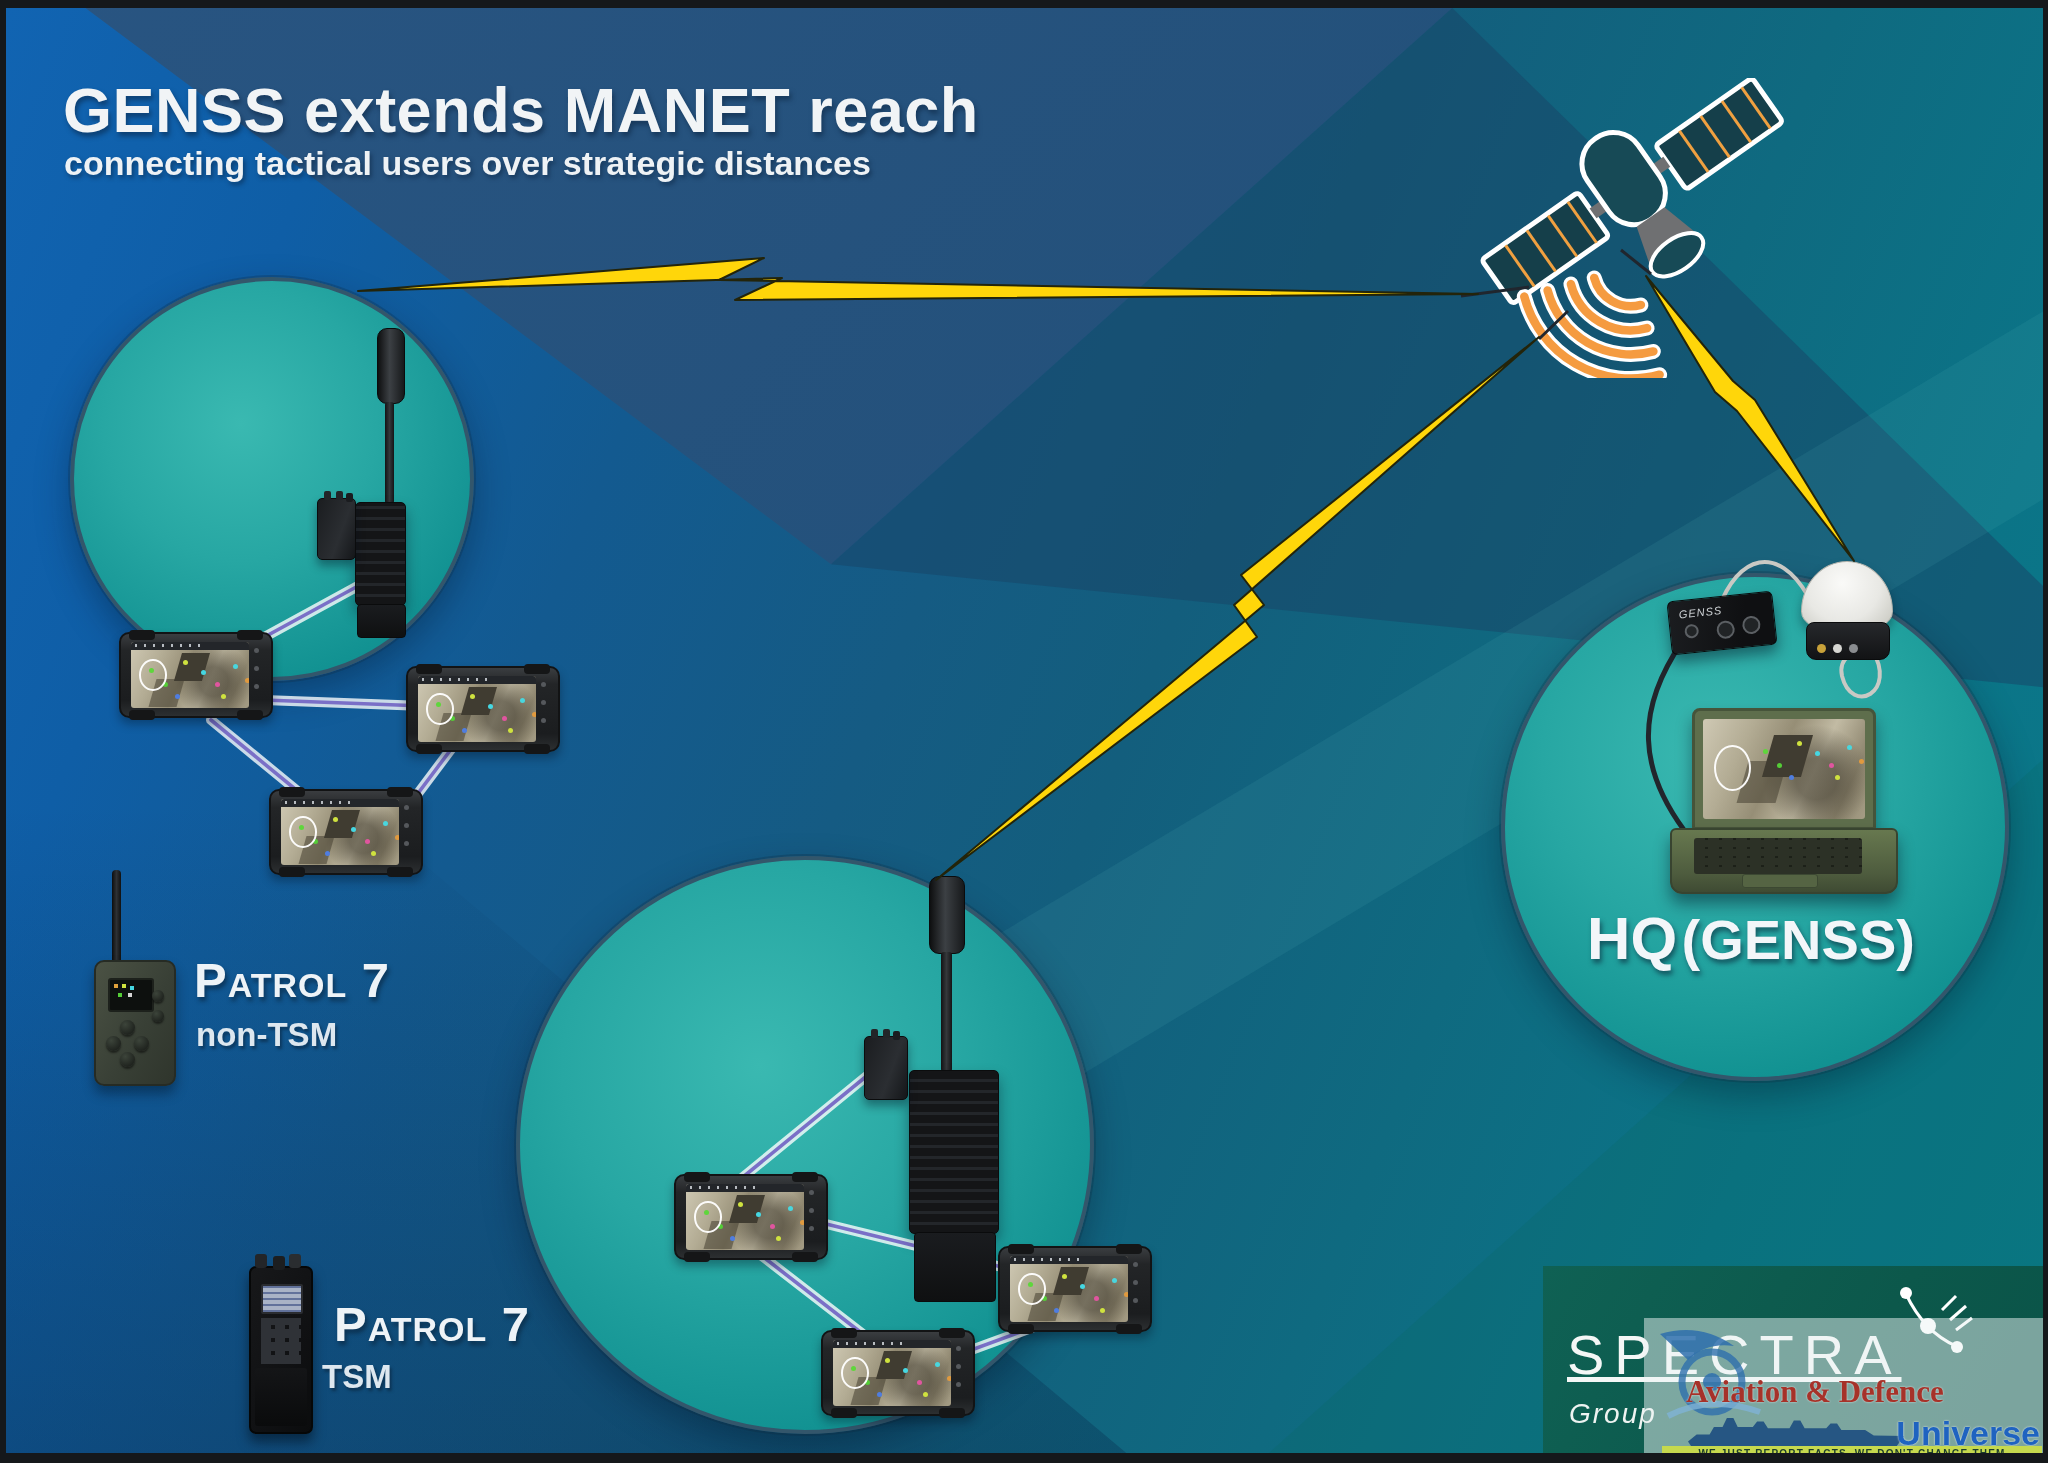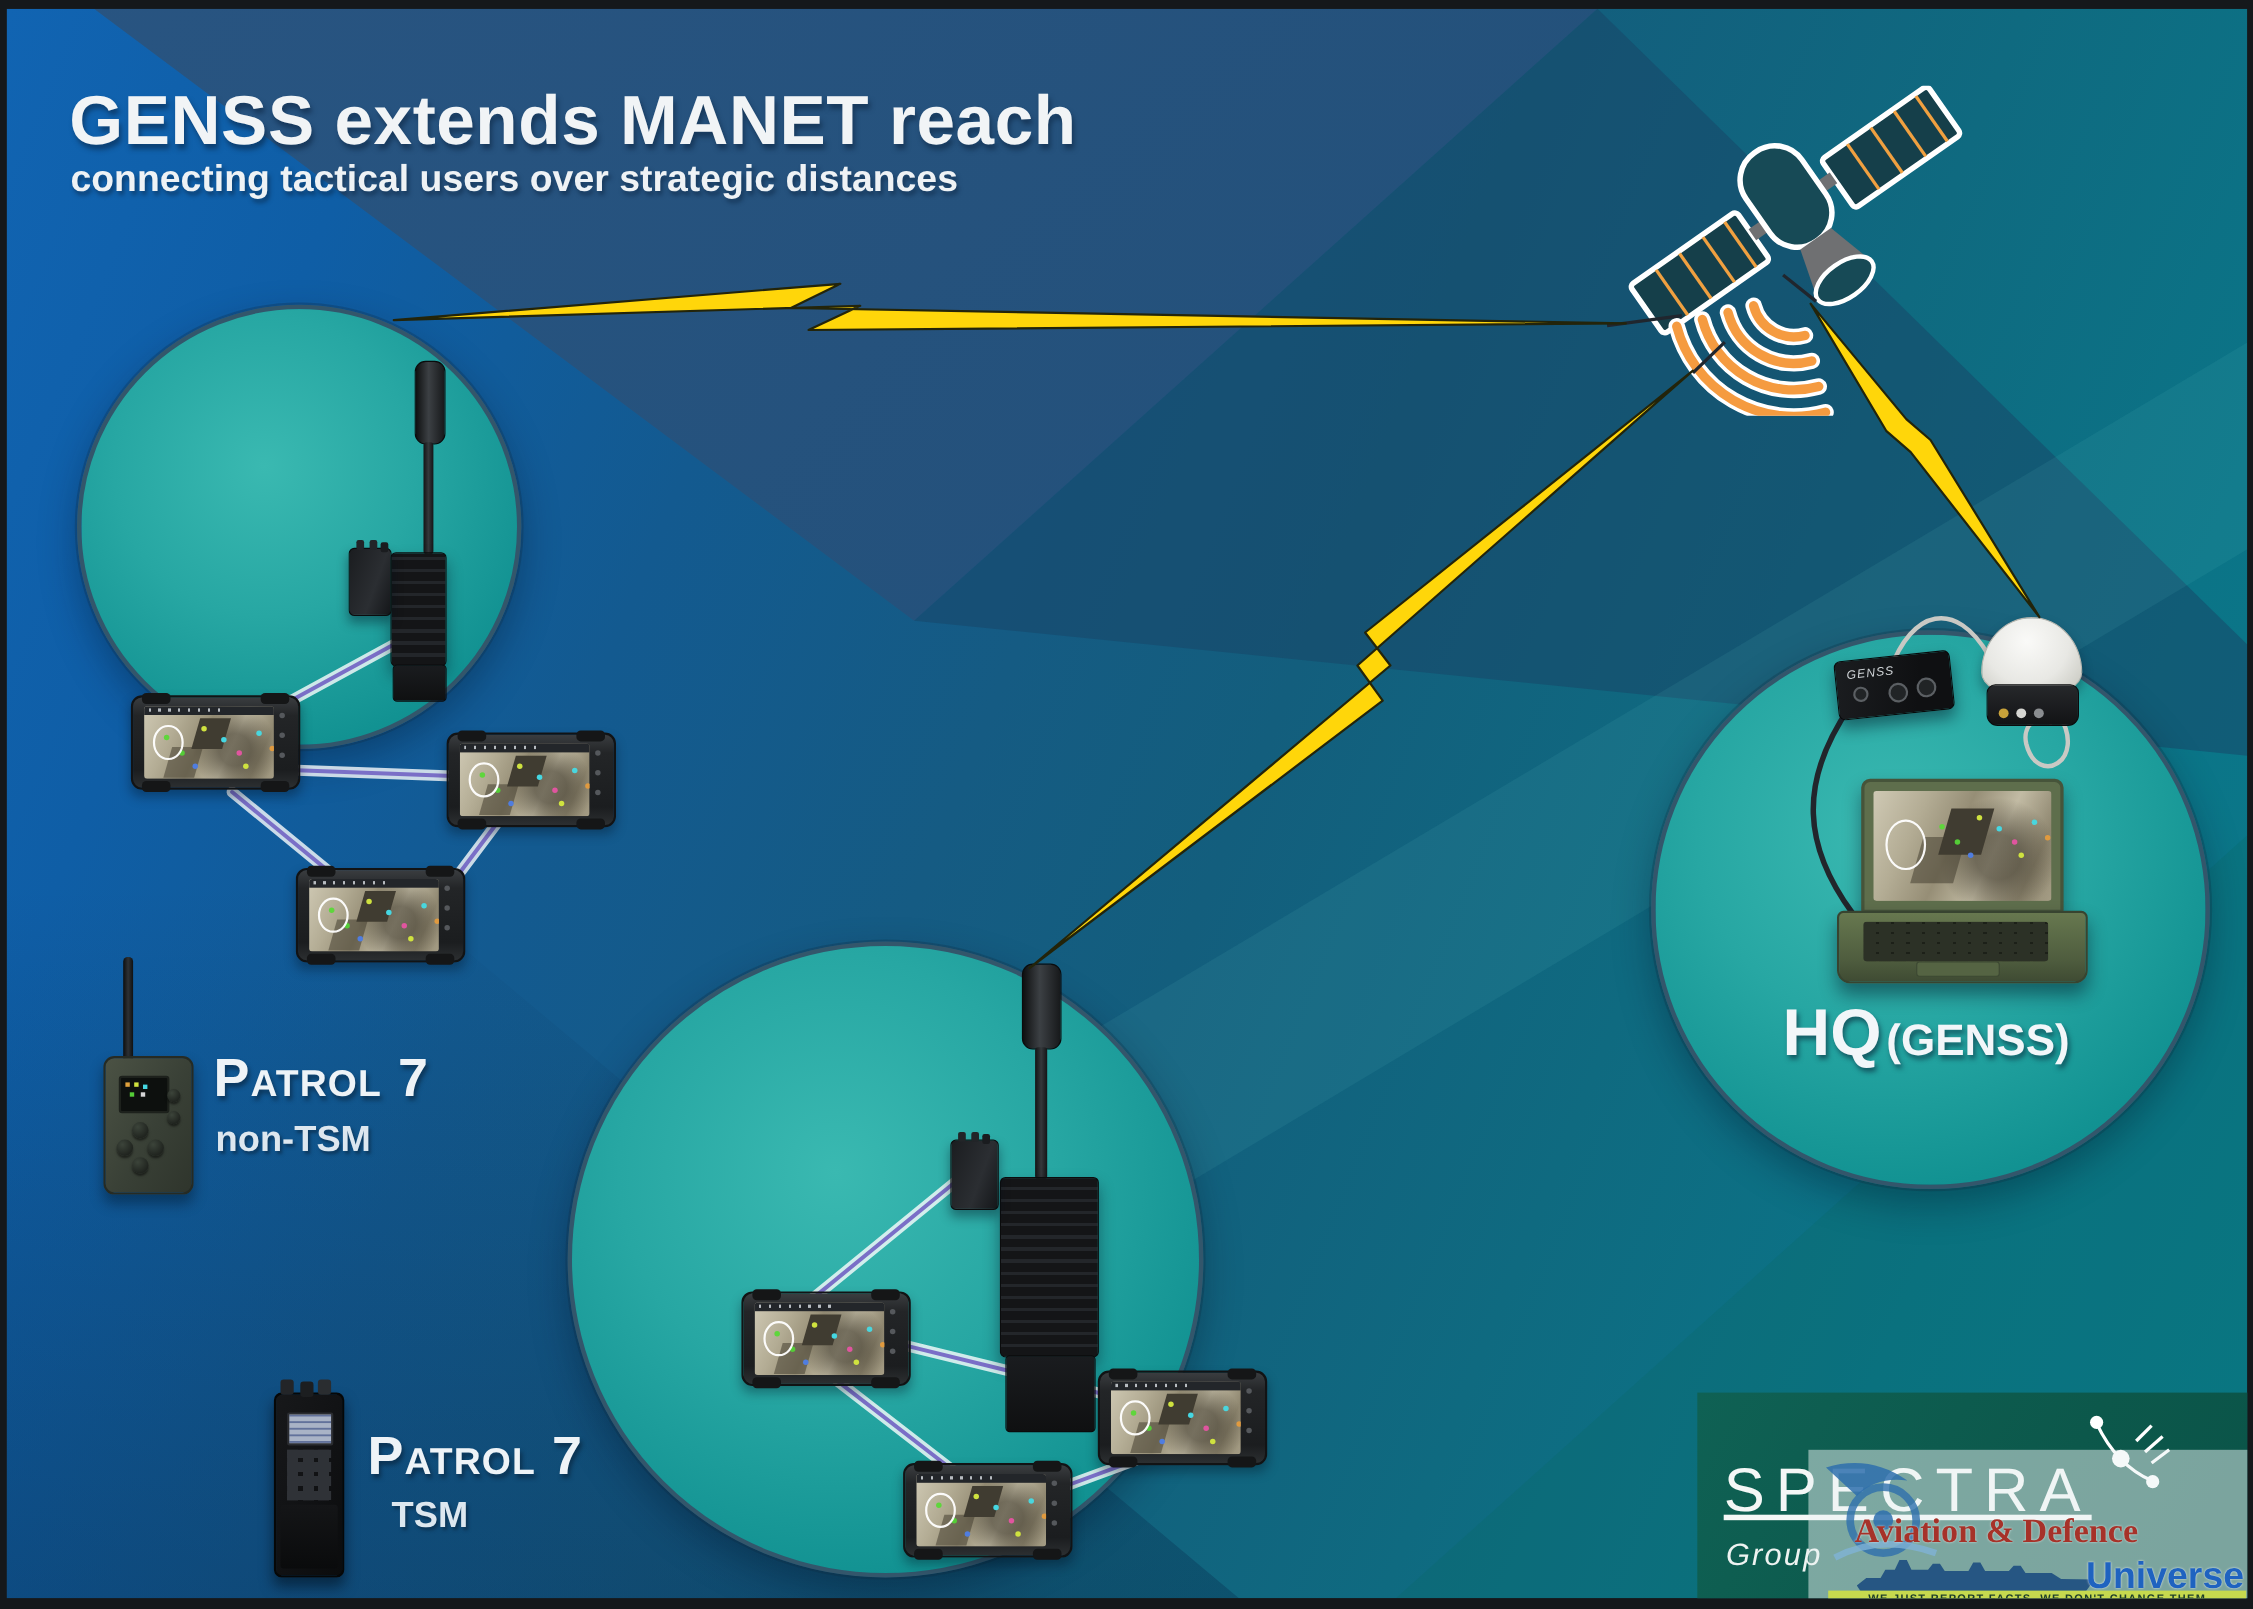--- a/index.html
+++ b/index.html
@@ -77,21 +77,21 @@
   .lap-base{background:linear-gradient(#67784f,#4e5c3e 70%,#3f4b33);border:2px solid #384430;border-radius:6px 6px 12px 12px;box-shadow:0 10px 16px rgba(0,15,30,.45);}
   .kbd{position:absolute;left:22px;top:8px;width:168px;height:36px;background:#1c2018;
     background-image:repeating-linear-gradient(90deg,#2c3126 0 11px,transparent 11px 14px),repeating-linear-gradient(0deg,#2c3126 0 7px,transparent 7px 9px);border-radius:3px;}
   .tpad{position:absolute;left:70px;bottom:4px;width:74px;height:12px;background:#556443;border-radius:3px;border:1px solid #3c4832;}
 
   
   .biglabel{color:#eef3f7;font-weight:bold;font-variant:small-caps;font-size:49px;letter-spacing:1px;text-shadow:2px 4px 4px rgba(8,28,48,.55);}
   .sublabel{color:#dde7ef;font-weight:bold;font-size:33px;text-shadow:2px 3px 3px rgba(8,28,48,.5);}
   .hqlabel{color:#f2f6f9;font-weight:bold;text-shadow:2px 4px 5px rgba(8,28,48,.55);}
   .hqlabel .hq{font-size:60px;text-align:right;}
-  .hqlabel .sys{font-size:40px;}
+  .hqlabel .sys{font-size:56px;}
 
   
   .spectra-box{left:1537px;top:1258px;width:511px;height:197px;background:linear-gradient(120deg,#0f6154,#0c584b 60%,#0a5348);}
   .spectra-word{position:absolute;left:24px;top:56px;color:#f4f7f6;font-size:56px;font-weight:400;letter-spacing:10px;text-decoration:underline;}
   .spectra-group{position:absolute;left:26px;top:132px;color:#eef3f1;font-size:28px;font-style:italic;letter-spacing:2px;}
   .wm{left:1638px;top:1310px;width:410px;height:143px;background:rgba(236,243,243,.50);}
   .wm-red{position:absolute;left:42px;top:56px;color:#a63229;font-size:31px;font-weight:bold;font-family:"Liberation Serif",serif;text-shadow:0 0 2px rgba(255,255,255,.8);white-space:nowrap;}
   .wm-blue{position:absolute;right:14px;top:96px;color:#1f63c0;font-size:34px;font-weight:bold;text-shadow:0 0 2px rgba(255,255,255,.9);}
   .wm-strip{position:absolute;left:18px;bottom:0;right:12px;height:15px;background:#c6d94e;color:#1c3d2a;font-size:10px;font-weight:bold;letter-spacing:1.2px;text-align:center;line-height:15px;overflow:hidden;}
   .wm-ship{position:absolute;left:44px;top:100px;width:216px;height:30px;background:#1d4e80;clip-path:polygon(0 78%,4% 55%,10% 55%,12% 30%,16% 30%,18% 0,21% 0,23% 30%,30% 30%,32% 12%,35% 12%,37% 34%,47% 34%,49% 8%,52% 8%,54% 34%,64% 34%,66% 18%,69% 18%,71% 40%,82% 40%,86% 58%,100% 60%,96% 100%,2% 100%);opacity:.9;}
@@ -246,21 +246,21 @@
   <div class="abs radio-batt" style="left:908px;top:1224px;width:80px;height:68px"></div>
   <div class="abs accessory" style="left:858px;top:1028px;width:42px;height:62px"></div>
 
   <div class="abs p1-body" style="left:243px;top:1258px;width:60px;height:164px">
     <div class="p1-knobs"></div>
         <div class="p1-screen"></div>
         <div class="p1-keys"></div>
     <div style="position:absolute;left:4px;top:100px;right:4px;height:58px;background:linear-gradient(#141517,#0a0b0c);border-radius:3px;"></div>
   </div>
   <div class="abs biglabel" style="left:328px;top:1288px">Patrol 7</div>
-  <div class="abs sublabel" style="left:350px;top:1350px">TSM</div>
+  <div class="abs sublabel" style="left:316px;top:1350px">TSM</div>
 
   <div class="abs modem" style="left:1663px;top:588px;width:104px;height:52px">
     <span class="label">GENSS</span>
     <span class="knob" style="right:14px;top:22px"></span>
         <span class="knob" style="right:40px;top:24px"></span>
     <span class="knob" style="left:14px;top:24px;width:10px;height:10px"></span>
   </div>
   <div class="abs dome-top" style="left:1795px;top:553px;width:90px;height:70px"></div>
   <div class="abs dome-base" style="left:1800px;top:614px;width:82px;height:36px">
         <i></i>

